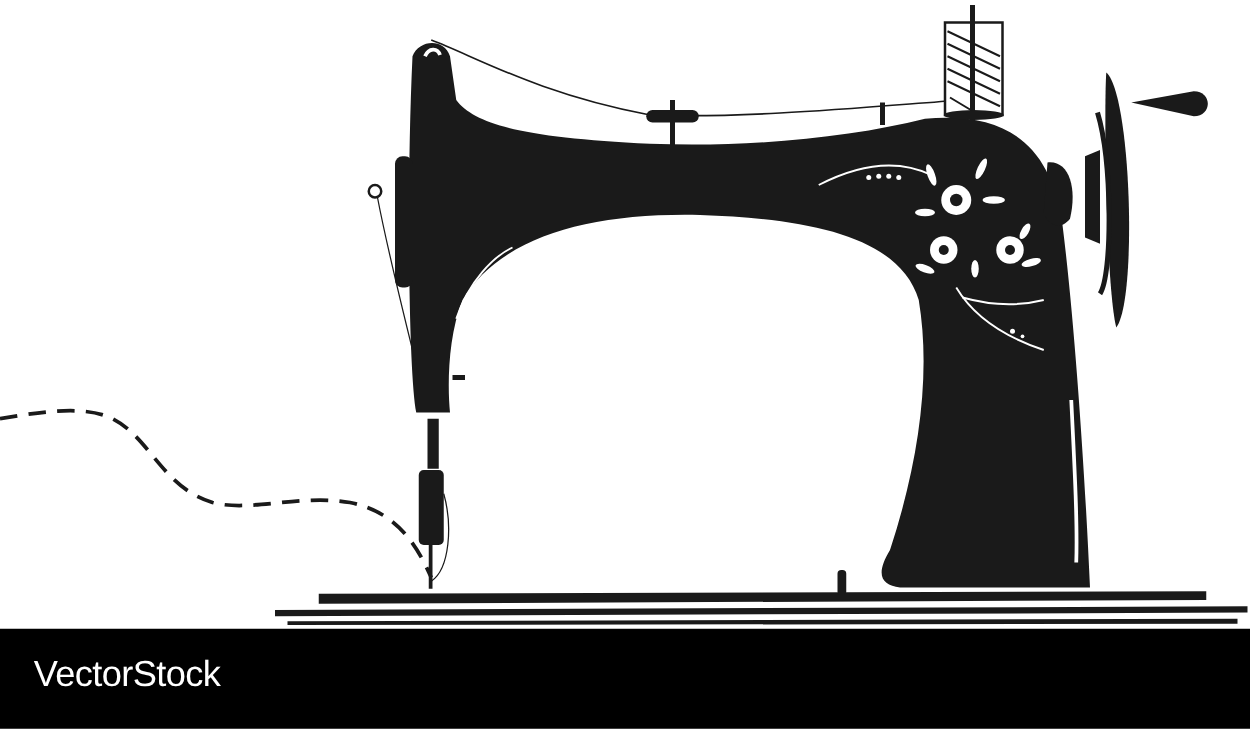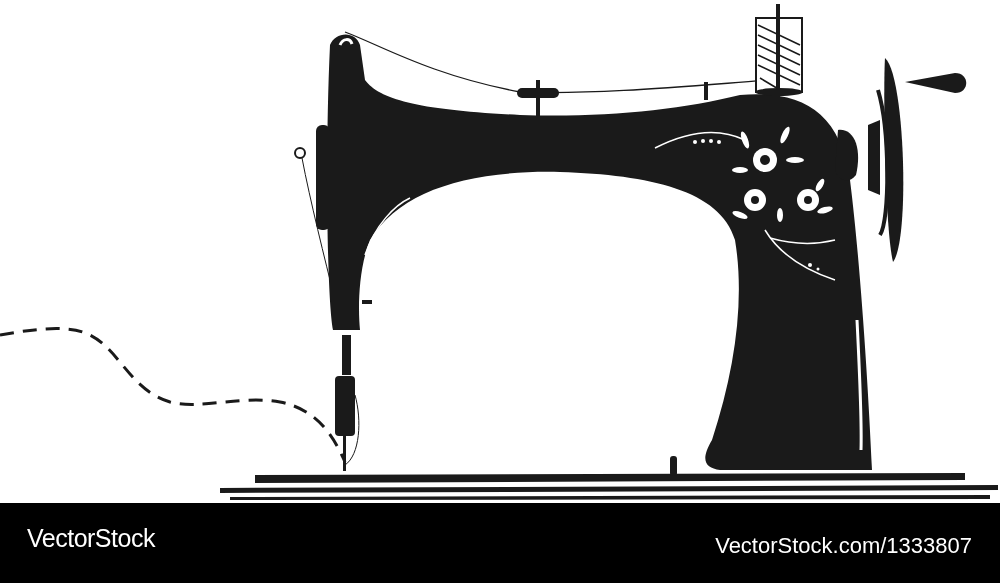--- a/index.html
+++ b/index.html
@@ -1,19 +1,19 @@
 <!DOCTYPE html>
 <html><head>
 <meta charset="utf-8">
 <style>
   html, body { margin: 0; padding: 0; }
   body { width: 1000px; height: 583px; background: #ffffff; overflow: hidden; position: relative; font-family: "Liberation Sans", sans-serif; }
   #art { position: absolute; left: 0; top: 0; width: 1000px; height: 503px; }
   #footer { position: absolute; left: 0; top: 503px; width: 1000px; height: 80px; background: #000000; }
-  .brand { position: absolute; left: 27px; top: 21px; color: #ffffff; font-size: 25px; letter-spacing: -0.5px; font-family: "Liberation Sans", sans-serif; }
+  .brand { position: absolute; left: 27px; top: 21px; color: #ffffff; font-size: 29px; letter-spacing: -0.5px; font-family: "Liberation Sans", sans-serif; }
   .ref { position: absolute; right: 28px; top: 30px; color: #ffffff; font-size: 22px; font-family: "Liberation Sans", sans-serif; }
 </style>
 </head>
 <body>
 
 <svg id="art" viewBox="0 0 1000 503" xmlns="http://www.w3.org/2000/svg">
 
   <path d="M0,335 C40,328 70,325 90,335 C120,350 130,390 170,402 C200,410 240,395 280,402 C320,410 335,440 345,462" fill="none" stroke="#1a1a1a" stroke-width="3" stroke-dasharray="14,9"></path>
 
   <g>
@@ -82,14 +82,13 @@
     <rect x="362" y="300" width="10" height="4" fill="#1a1a1a"></rect>
     <rect x="342" y="335" width="9" height="40" fill="#1a1a1a"></rect>
     <rect x="335" y="376" width="20" height="60" rx="4" fill="#1a1a1a"></rect>
     <rect x="343" y="436" width="3" height="35" fill="#1a1a1a"></rect>
     <path d="M355,395 C362,420 360,455 345,465" fill="none" stroke="#1a1a1a" stroke-width="1"></path>
   </g>
 </svg>
 
 <div id="footer">
   <span class="brand">VectorStock</span>
-  <span class="ref">VectorStock.com/1333807</span>
 </div>
 
 </body></html>

